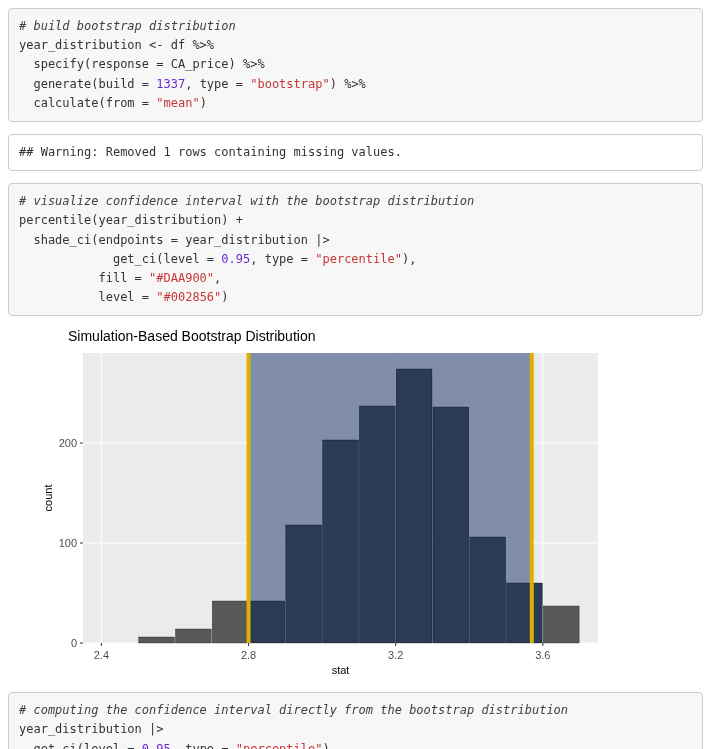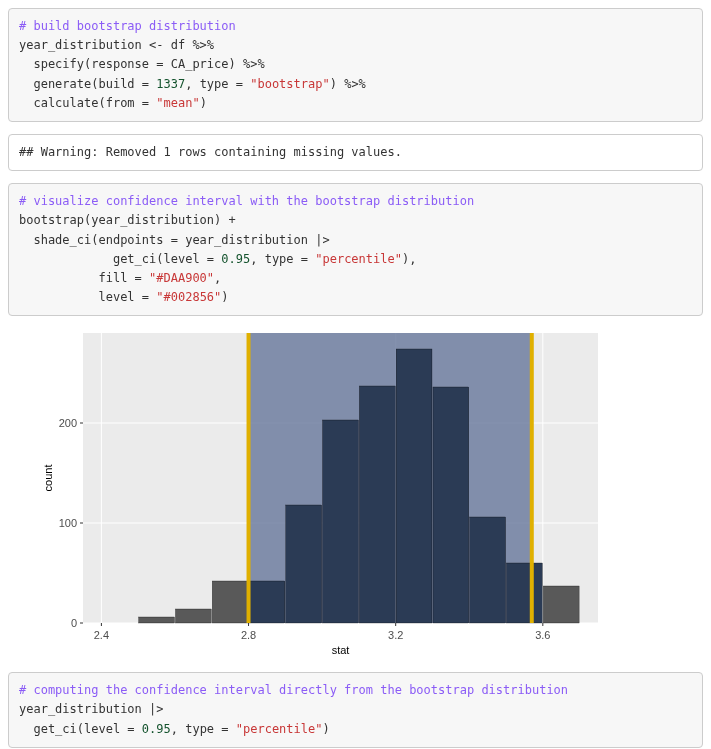--- a/index.html
+++ b/index.html
@@ -22,22 +22,22 @@
     line-height: 1.6;
     white-space: pre;
     overflow-x: auto;
   }
   .code-block {
     background: #f7f7f7;
   }
   .output-block {
     background: #ffffff;
   }
-  .c-comment { color: #8b5cf6; }
-  .c-num { color: #14532d; }
+  .c-comment { color: #404040; font-style: italic; }
+  .c-num { color: #6d28d9; }
   .c-str { color: #c83737; }
   .chart-wrap {
     margin: 0 0 14px 30px;
   }
   .chart-title {
     font-family: Arial, sans-serif;
     font-size: 14px;
     color: #000;
     margin-bottom: 4px;
     margin-left: 30px;
@@ -49,27 +49,28 @@
 
 <div class="code-block"><span class="c-comment"># build bootstrap distribution</span>
 <span>year_distribution &lt;- df %&gt;%</span>
 <span>  specify(response = CA_price) %&gt;%</span>
 <span>  generate(build = </span><span class="c-num">1337</span><span>, type = </span><span class="c-str">"bootstrap"</span><span>) %&gt;%</span>
 <span>  calculate(from = </span><span class="c-str">"mean"</span><span>)</span></div>
 
 <div class="output-block"><span>## Warning: Removed 1 rows containing missing values.</span></div>
 
 <div class="code-block"><span class="c-comment"># visualize confidence interval with the bootstrap distribution</span>
-<span>bootstrap(year_distribution) +</span>
+<span>percentile(year_distribution) +</span>
 <span>  shade_ci(endpoints = year_distribution |&gt;</span>
 <span>             get_ci(level = </span><span class="c-num">0.95</span><span>, type = </span><span class="c-str">"percentile"</span><span>),</span>
 <span>           fill = </span><span class="c-str">"#DAA900"</span><span>,</span>
 <span>           level = </span><span class="c-str">"#002856"</span><span>)</span></div>
 
 <div class="chart-wrap">
+  <div class="chart-title">Simulation-Based Bootstrap Distribution</div>
   <svg id="chart-svg" width="570" height="330">
       <rect x="45" y="5" width="515" height="290" fill="#ebebeb"></rect>
       <line x1="45" x2="560" y1="295" y2="295" stroke="#ffffff" stroke-width="1"></line>
       <line x1="45" x2="560" y1="195" y2="195" stroke="#ffffff" stroke-width="1"></line>
       <line x1="45" x2="560" y1="95" y2="95" stroke="#ffffff" stroke-width="1"></line>
       <line x1="63.39285714285708" x2="63.39285714285708" y1="5" y2="295" stroke="#ffffff" stroke-width="1"></line>
       <line x1="210.53571428571422" x2="210.53571428571422" y1="5" y2="295" stroke="#ffffff" stroke-width="1"></line>
       <line x1="357.67857142857144" x2="357.67857142857144" y1="5" y2="295" stroke="#ffffff" stroke-width="1"></line>
       <line x1="504.8214285714286" x2="504.8214285714286" y1="5" y2="295" stroke="#ffffff" stroke-width="1"></line>
       <rect x="210.53571428571422" y="5" width="283.25" height="290" fill="#6e7ea0" fill-opacity="0.85"></rect>

